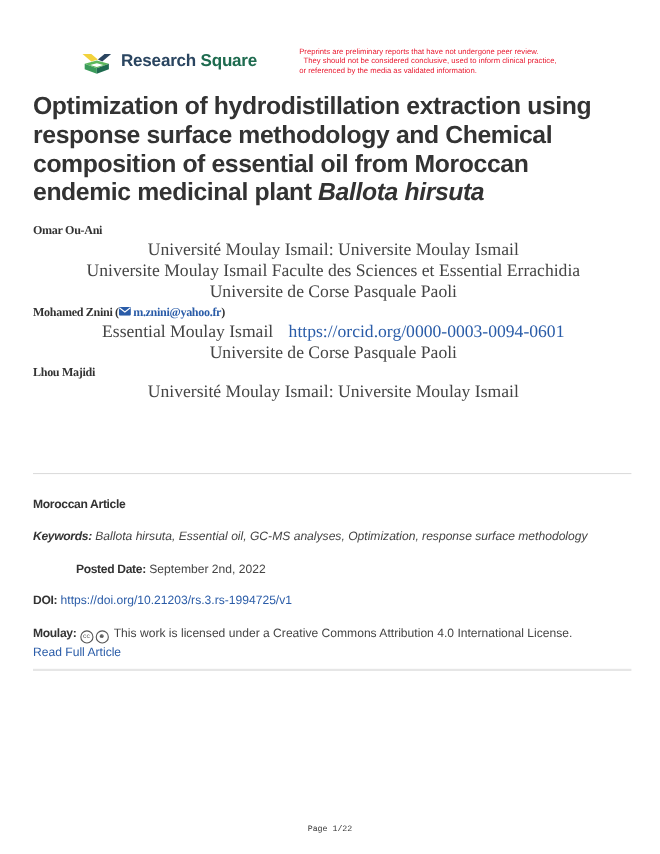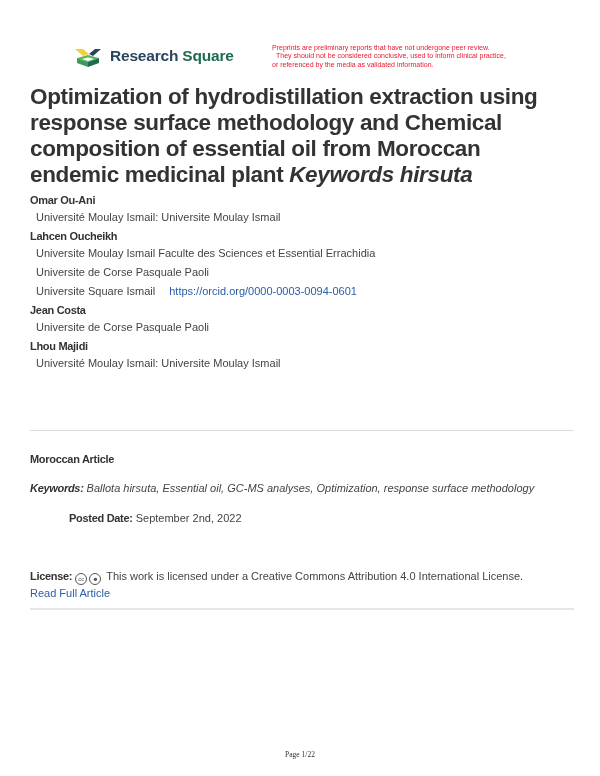--- a/index.html
+++ b/index.html
@@ -13,24 +13,24 @@
     .logo-text { margin-left: 8px; font-size: 15.5px; font-weight: bold; color: #2a4560; letter-spacing: -0.2px; }
     .logo-text .sq { color: #1e6b4f; }
     .disclaimer { position: absolute; left: 198px; top: 0; width: 320px;
                   font-size: 7px; line-height: 8.4px; color: #e8182e; white-space: nowrap; }
 
     .title { position: absolute; left: 30px; top: 84px; width: 540px;
              font-size: 22.5px; line-height: 26px; font-weight: bold; color: #333;
              letter-spacing: -0.35px; margin: 0; }
     .title i { font-style: italic; }
 
-    .authors { position: absolute; left: 30px; top: 192px; width: 540px; }
+    .authors { position: absolute; left: 30px; top: 202px; width: 540px; font-family: Liberation Serif, serif; }
     .author { margin: 0; }
     .author-name { font-size: 11px; font-weight: bold; color: #333; height: 17px; line-height: 17px; letter-spacing: -0.3px; }
-    .author-aff { font-size: 11px; color: #444; height: 19px; line-height: 17px; padding-left: 6px; }
+    .author-aff { font-size: 16px; color: #444; height: 19px; line-height: 17px; padding-left: 6px; text-align: center; }
     .link { color: #2a5ca8; text-decoration: none; }
     .email-wrap { font-weight: bold; }
     .email-wrap .link { font-weight: bold; }
     .mail-icon { display: inline-block; width: 11px; height: 8px; vertical-align: -0px; margin-right: 2px; }
     .orcid { margin-left: 14px; }
 
     .divider { position: absolute; left: 30px; width: 544px; height: 1px; background: #dcdcdc; }
     .div1 { top: 430px; }
     .div2 { top: 608px; height: 2px; background: #e6e6e6; }
 
@@ -38,21 +38,21 @@
     .meta b { color: #333; letter-spacing: -0.3px; }
     .m-type { top: 451px; font-weight: bold; color: #333; letter-spacing: -0.3px; }
     .m-kw { top: 480px; font-style: italic; }
     .m-date { top: 510px; padding-left: 39px; }
     .m-doi { top: 538px; }
     .m-lic { top: 568px; }
     .cc-icon { display: inline-block; width: 10px; height: 10px; border: 1px solid #555; border-radius: 50%;
                font-size: 6px; line-height: 10px; text-align: center; vertical-align: -1px; margin-right: 2px; color: #555; }
 
     .footer { position: absolute; left: 0; top: 750px; width: 600px; text-align: center;
-              font-family: Liberation Serif, serif; font-size: 7.5px; color: #333; }
+              font-family: Liberation Mono, monospace; font-size: 7.5px; color: #333; }
   </style>
 </head>
 <body>
 
 <div class="page">
 
   <div class="header">
     <div class="logo">
       <svg viewBox="0 0 28 22">
         <polygon points="1,2 9,2 15,7 9,9" fill="#f2d23c"></polygon>
@@ -64,58 +64,61 @@
       </svg>
       <span class="logo-text"><span>Research</span> <span class="sq">Square</span></span>
     </div>
     <div class="disclaimer">
       <div>Preprints are preliminary reports that have not undergone peer review.</div>
       <div style="padding-left:4px">They should not be considered conclusive, used to inform clinical practice,</div>
       <div>or referenced by the media as validated information.</div>
     </div>
   </div>
 
-  <h1 class="title"><span>Optimization of hydrodistillation extraction using response surface methodology and Chemical composition of essential oil from Moroccan endemic medicinal plant </span><i>Keywords hirsuta</i></h1>
+  <h1 class="title"><span>Optimization of hydrodistillation extraction using response surface methodology and Chemical composition of essential oil from Moroccan endemic medicinal plant </span><i>Ballota hirsuta</i></h1>
 
   <div class="authors">
     <div class="author">
       <div class="author-name">Omar Ou-Ani</div>
       <div class="author-aff">Université Moulay Ismail: Universite Moulay Ismail</div>
     </div>
     <div class="author">
-      <div class="author-name">Lahcen Oucheikh</div>
       <div class="author-aff">Universite Moulay Ismail Faculte des Sciences et Essential Errachidia</div>
     </div>
     <div class="author">
       <div class="author-aff">Universite de Corse Pasquale Paoli</div>
     </div>
     <div class="author">
-      <div class="author-aff"><span>Universite Square Ismail</span><a class="link orcid">https://orcid.org/0000-0003-0094-0601</a></div>
+      <div class="author-name"><span>Mohamed Znini</span> <span class="email-wrap">(<svg class="mail-icon" viewBox="0 0 11 8">
+              <rect x="0" y="0" width="11" height="8" rx="1" fill="#2a5ca8"></rect>
+              <polyline points="0.5,0.8 5.5,4.6 10.5,0.8" fill="none" stroke="#ffffff" stroke-width="1"></polyline>
+            </svg><a class="link">m.znini@yahoo.fr</a>)</span></div>
+      <div class="author-aff"><span>Essential Moulay Ismail</span><a class="link orcid">https://orcid.org/0000-0003-0094-0601</a></div>
     </div>
     <div class="author">
-      <div class="author-name">Jean Costa</div>
       <div class="author-aff">Universite de Corse Pasquale Paoli</div>
     </div>
     <div class="author">
       <div class="author-name">Lhou Majidi</div>
       <div class="author-aff">Université Moulay Ismail: Universite Moulay Ismail</div>
     </div>
   </div>
 
   <div class="divider div1"></div>
 
   <div class="meta m-type">Moroccan Article</div>
 
   <div class="meta m-kw"><b>Keywords:</b> <span>Ballota hirsuta, Essential oil, GC-MS analyses, Optimization, response surface methodology</span></div>
 
   <div class="meta m-date"><b>Posted Date:</b> <span>September 2nd, 2022</span></div>
 
+  <div class="meta m-doi"><b>DOI:</b> <a class="link">https://doi.org/10.21203/rs.3.rs-1994725/v1</a></div>
 
   <div class="meta m-lic">
-    <b>License:</b>
+    <b>Moulay:</b>
     <span class="cc-icon">cc</span><span class="cc-icon">☻</span>
     <span>This work is licensed under a Creative Commons Attribution 4.0 International License.</span><br>
     <a class="link">Read Full Article</a>
   </div>
 
   <div class="divider div2"></div>
 
   <div class="footer">Page 1/22</div>
 </div>
 

